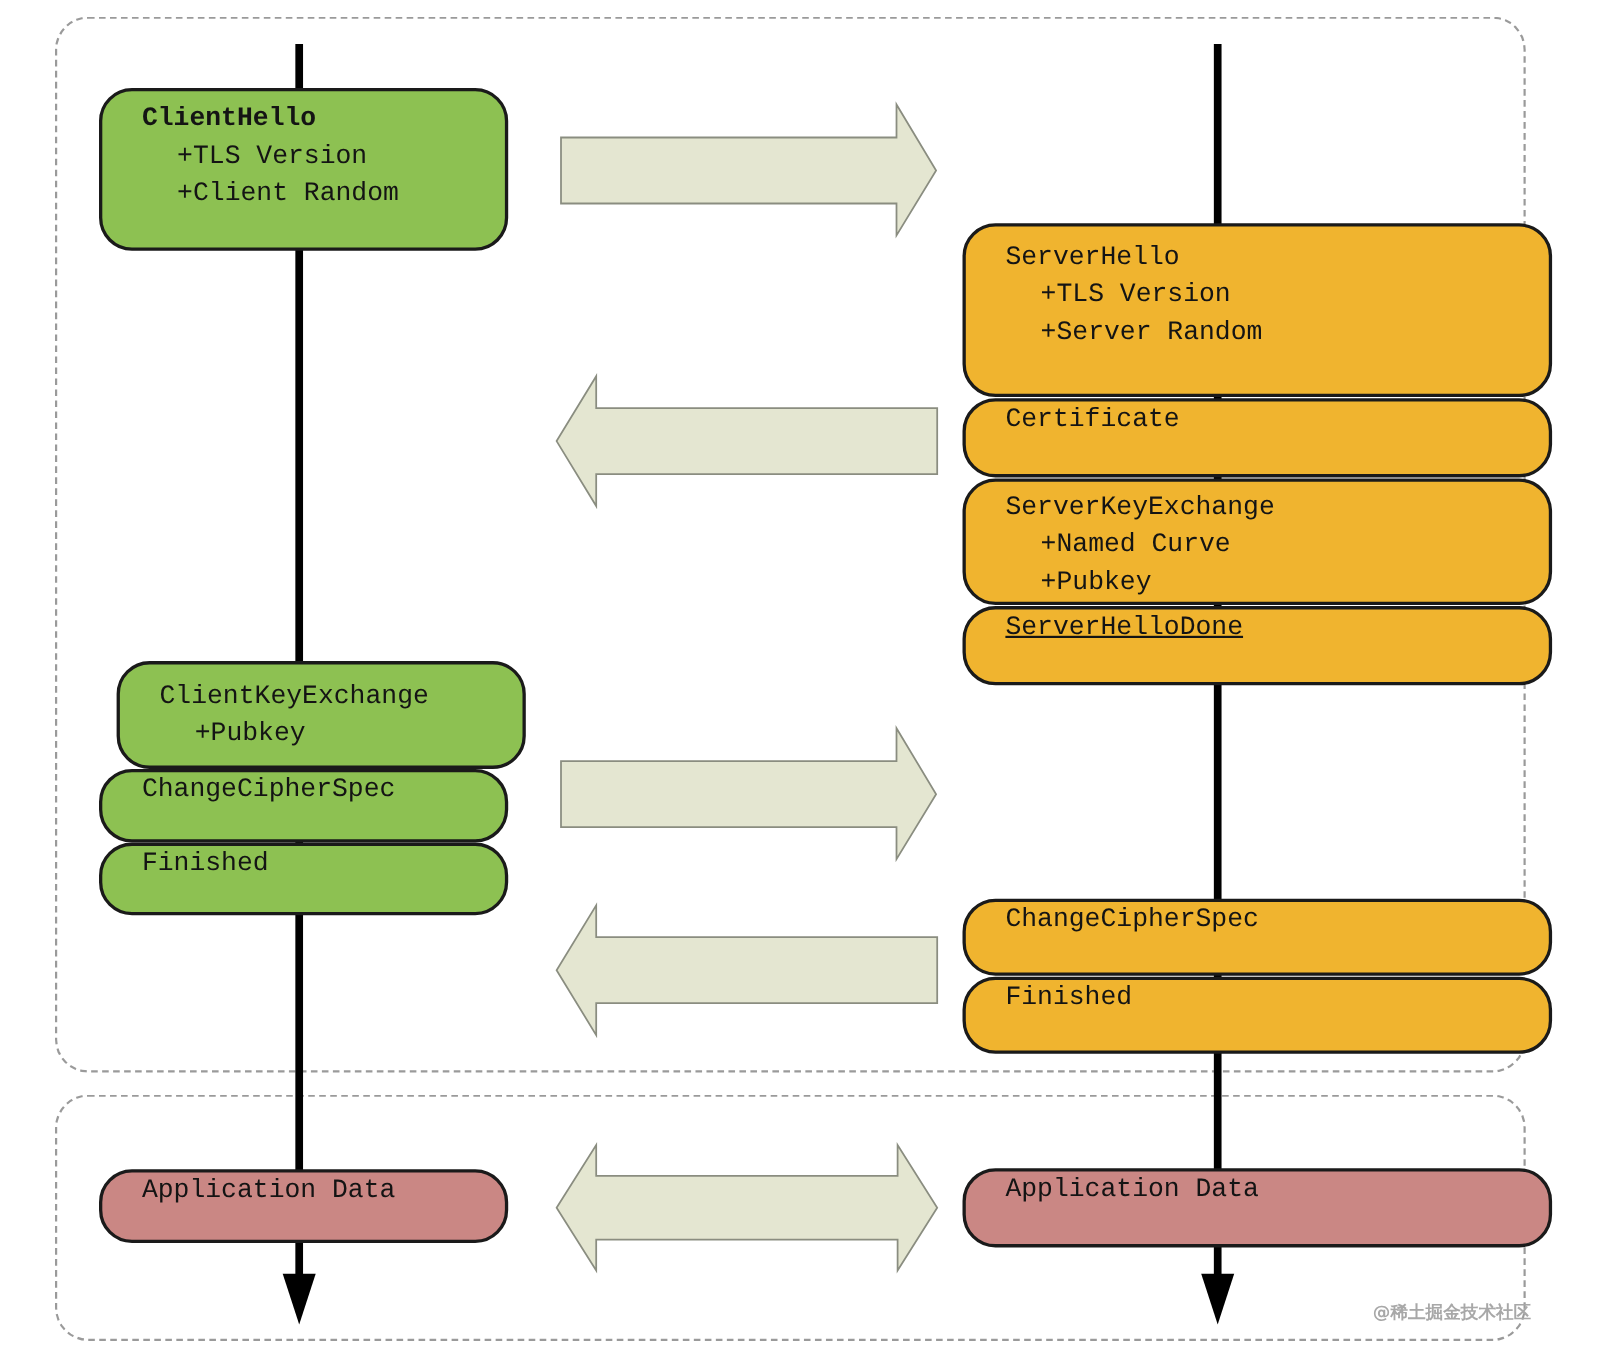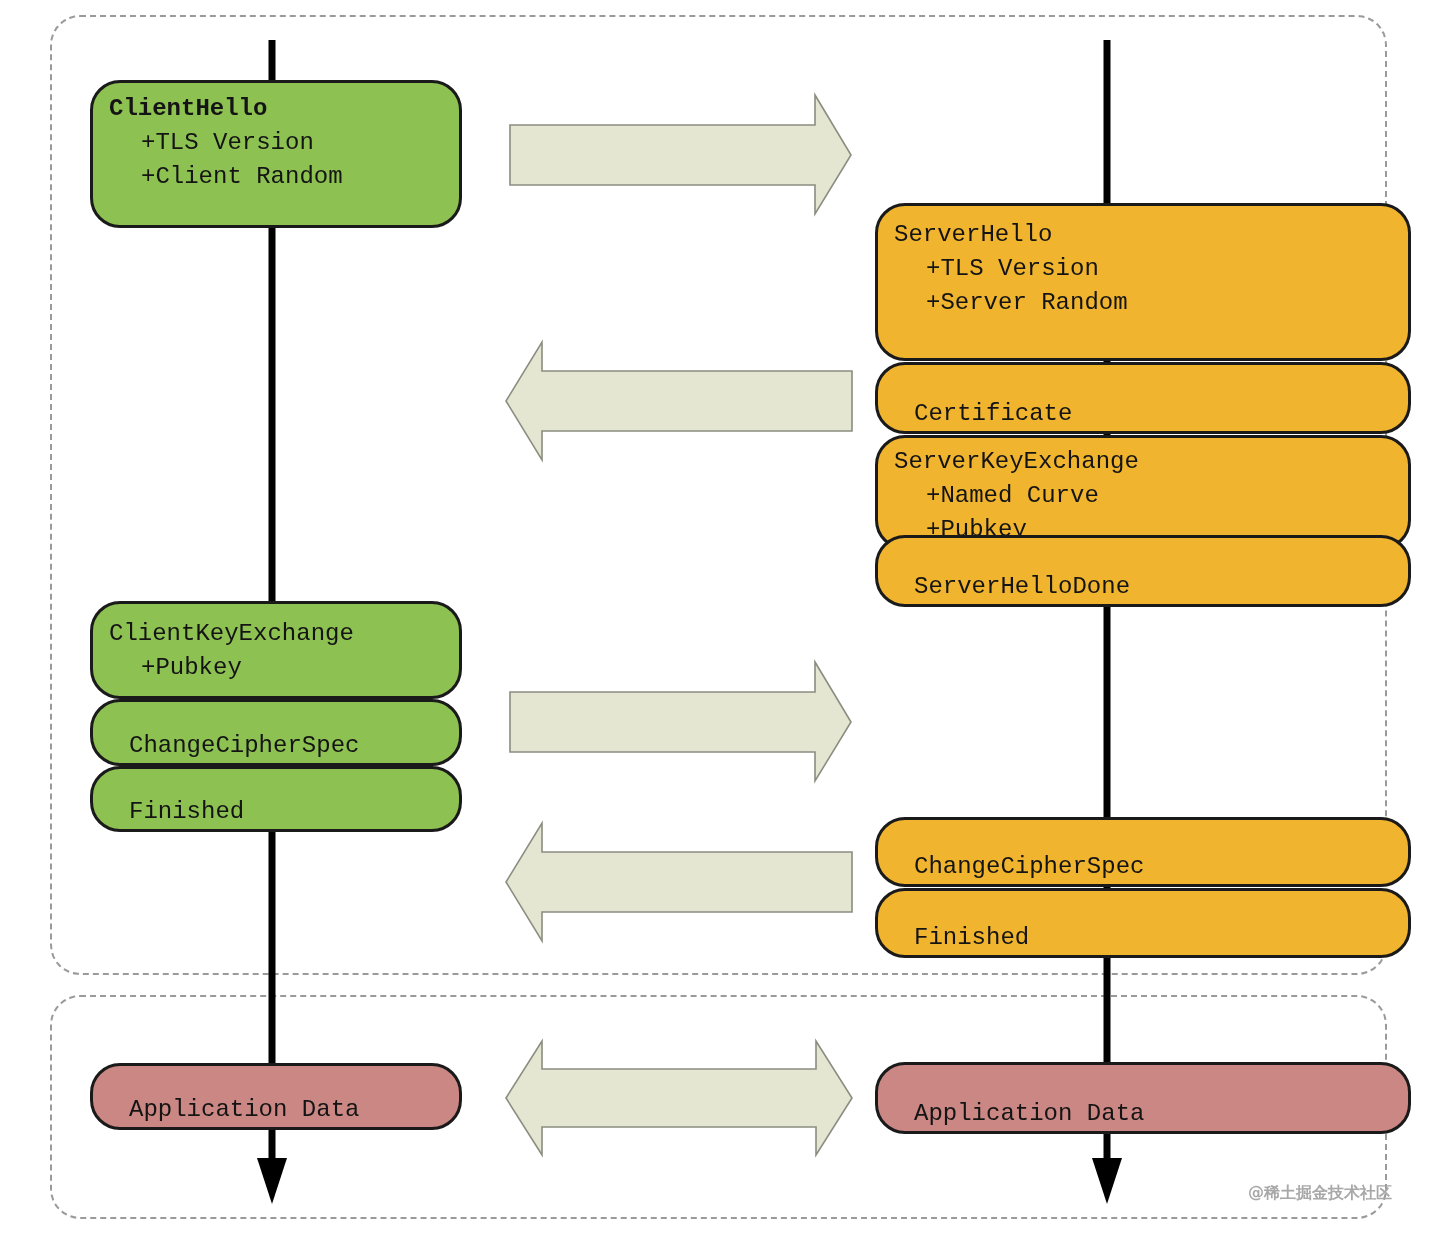--- a/index.html
+++ b/index.html
@@ -32,34 +32,34 @@
     position:absolute;
     box-sizing:border-box;
     border:3px solid var(--box-border,#1a1a1a);
     border-radius:30px;
     font-size:24px;
     line-height:34px;
   }
   .client-box{left:90px;width:372px;background:var(--client-box,#8dc152);}
   .server-box{left:875px;width:536px;background:var(--server-box,#f0b42f);}
   .appdata-box{background:var(--appdata-box,#ca8784) !important;}
-  .single{display:flex;align-items:flex-end;padding-left:36px;}
-  .multi{padding-left:16px;}
+  .single{display:flex;align-items:flex-start;padding-left:36px;}
+  .multi{padding-left:36px;}
   .box-title{white-space:nowrap;}
   .box-title.bold{font-weight:bold;}
   .box-line{white-space:nowrap;padding-left:32px;}
   #box-client-hello{top:80px;height:148px;padding-top:9px;}
-  #box-client-keyexchange{top:601px;height:98px;padding-top:13px;}
+  #box-client-keyexchange{top:601px;height:98px;padding-top:13px;margin-left:16px;}
   #box-client-ccs{top:699px;height:67px;}
   #box-client-finished{top:766px;height:66px;}
   #box-client-appdata{top:1063px;height:67px;}
   #box-server-hello{top:203px;height:158px;padding-top:12px;}
   #box-server-cert{top:362px;height:72px;}
   #box-server-keyexchange{top:435px;height:115px;padding-top:7px;}
-  #box-server-hellodone{top:535px;height:72px;}
+  #box-server-hellodone{top:551px;height:72px;text-decoration:underline;}
   #box-server-ccs{top:817px;height:70px;}
   #box-server-finished{top:888px;height:70px;}
   #box-server-appdata{top:1062px;height:72px;}
   #watermark{
     position:absolute;
     left:1248px;top:1183px;
     font-size:16px;
     color:var(--watermark-color,#a8a8a8);
     font-family:"DejaVu Sans","Liberation Sans",sans-serif;
     white-space:nowrap;

